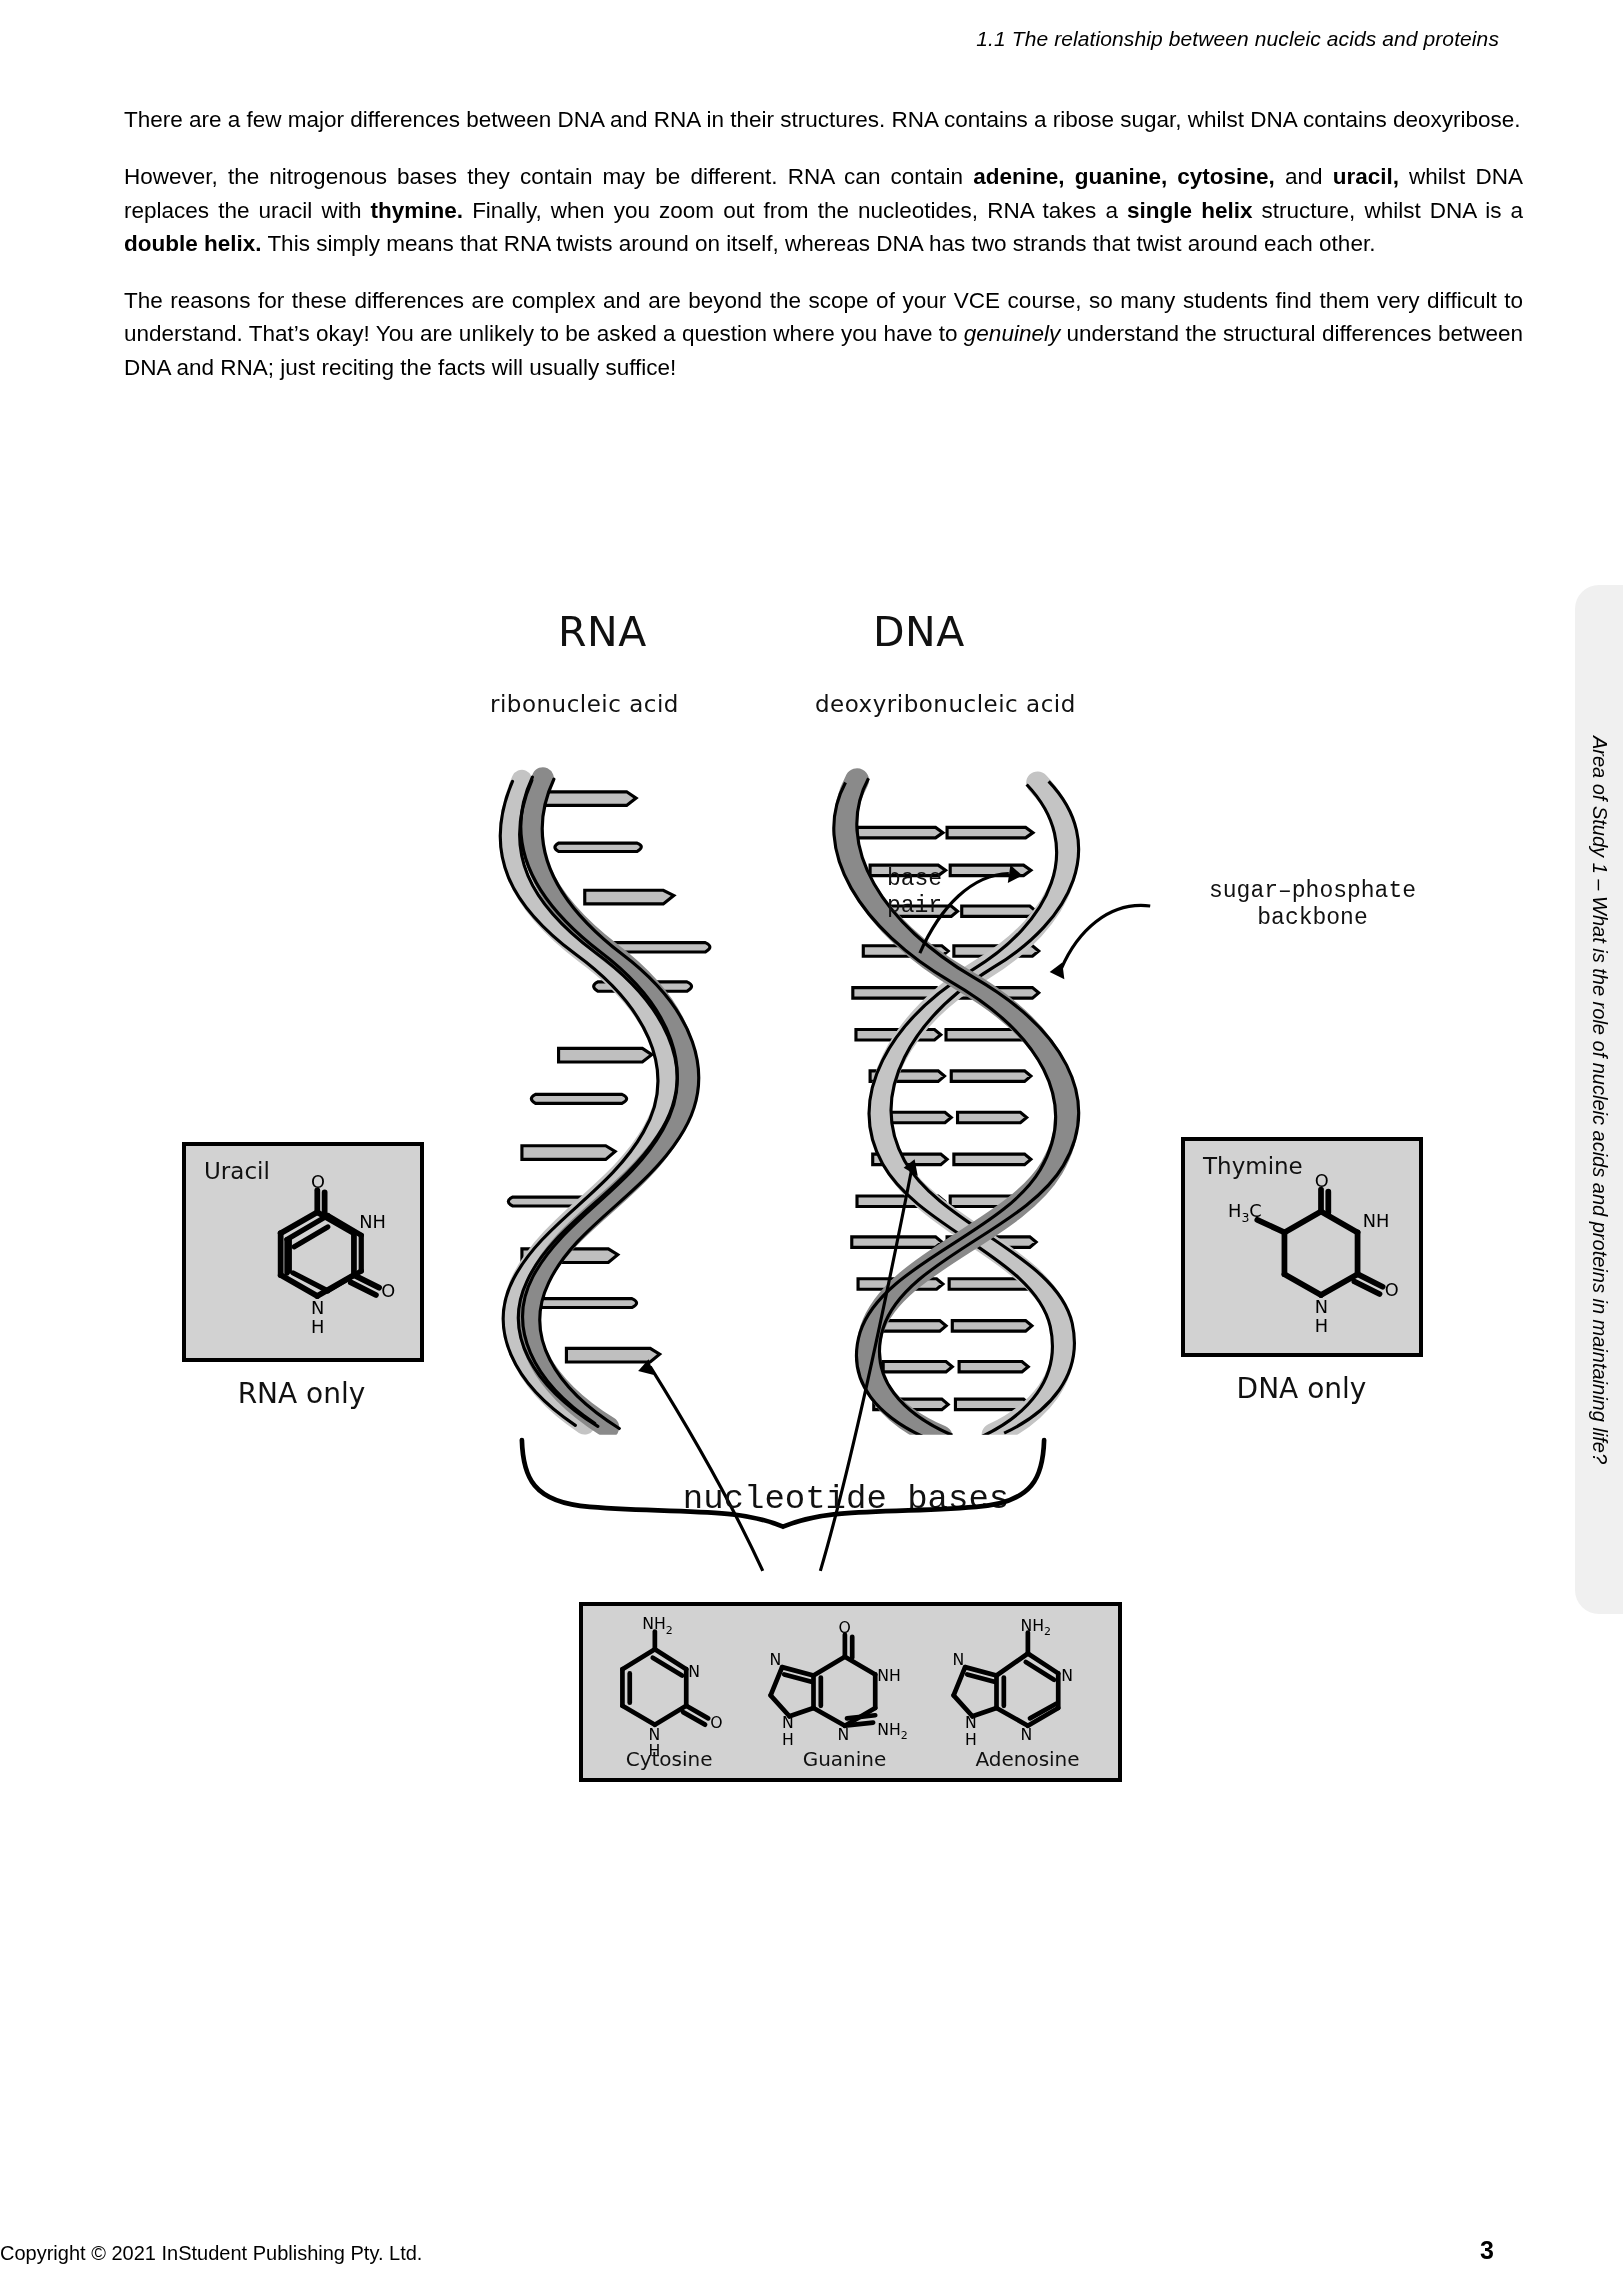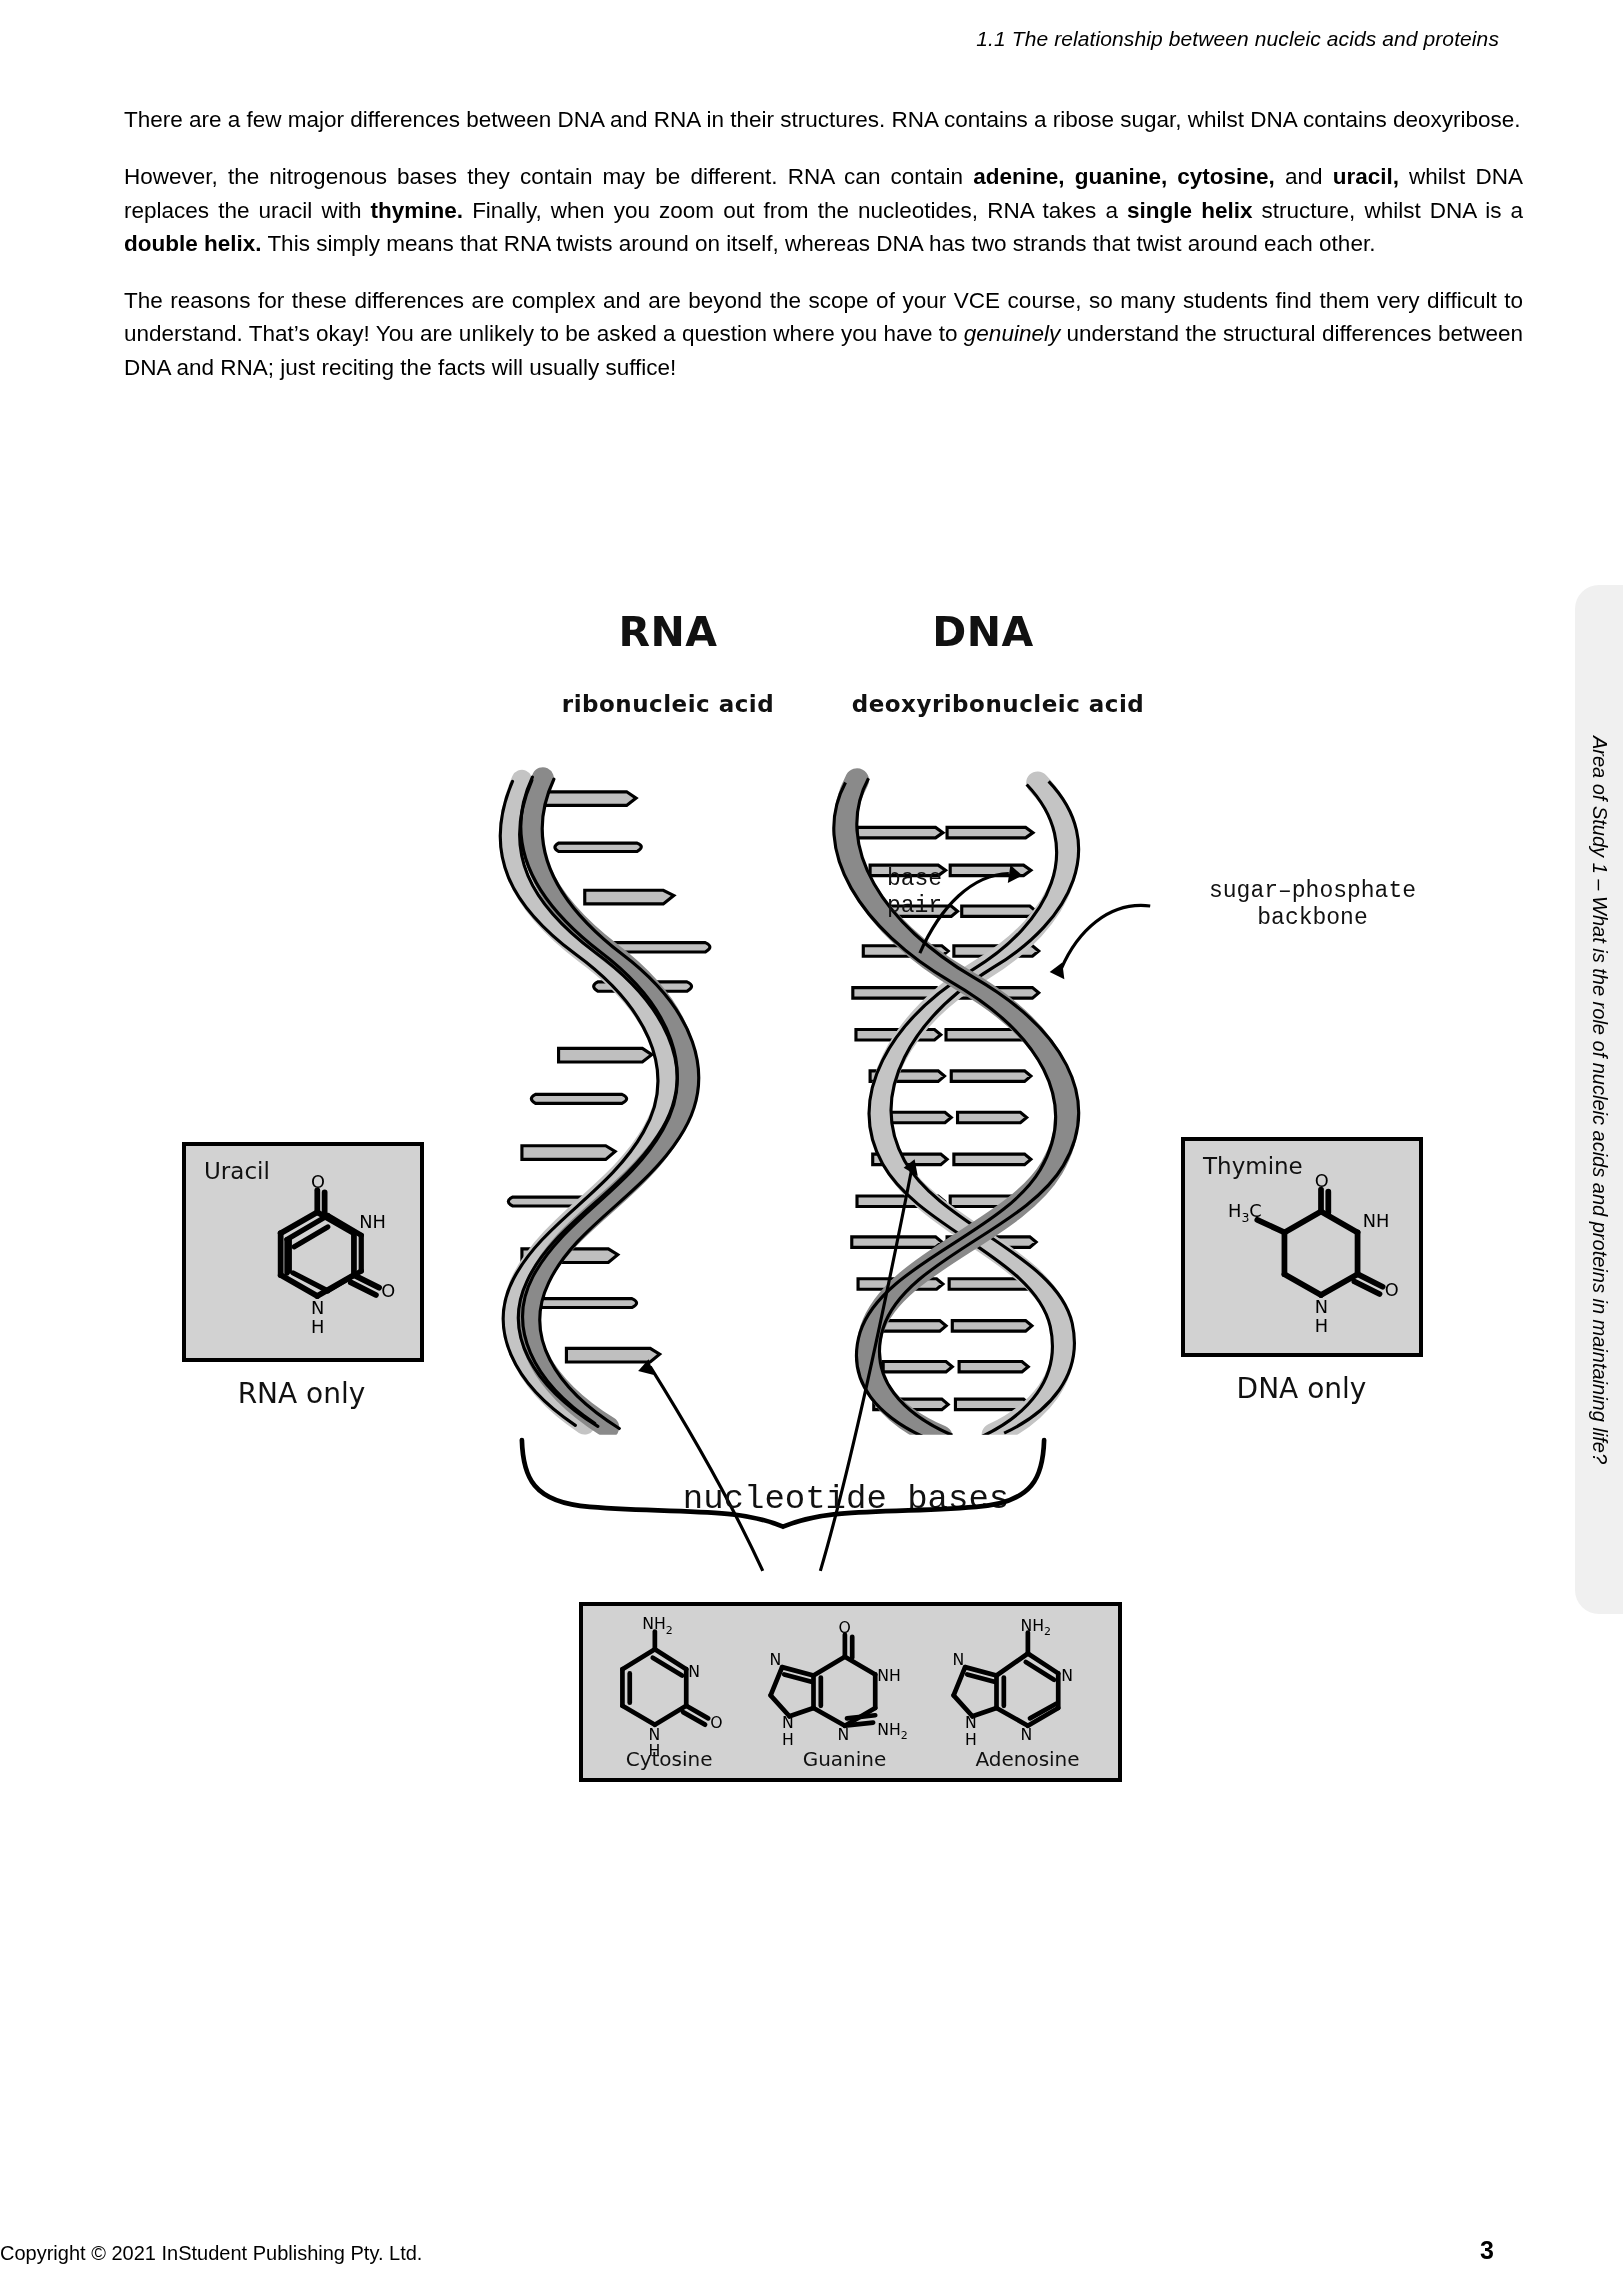--- a/index.html
+++ b/index.html
@@ -51,22 +51,21 @@
     font-size:20px;
     color:#000;
   }
 
   
   .figure{position:absolute;left:124px;top:592px;width:1399px;height:1340px;}
 
   .fig-title{
     position:absolute;
     font-family:"DejaVu Sans", sans-serif;
-    font-weight:700;
-    text-align:center;
+    font-weight:400;
     color:#111;
     letter-spacing:1px;
   }
   .hand{
     font-family:"DejaVu Sans", sans-serif;
     color:#111;
     letter-spacing:0.5px;
   }
 
   

